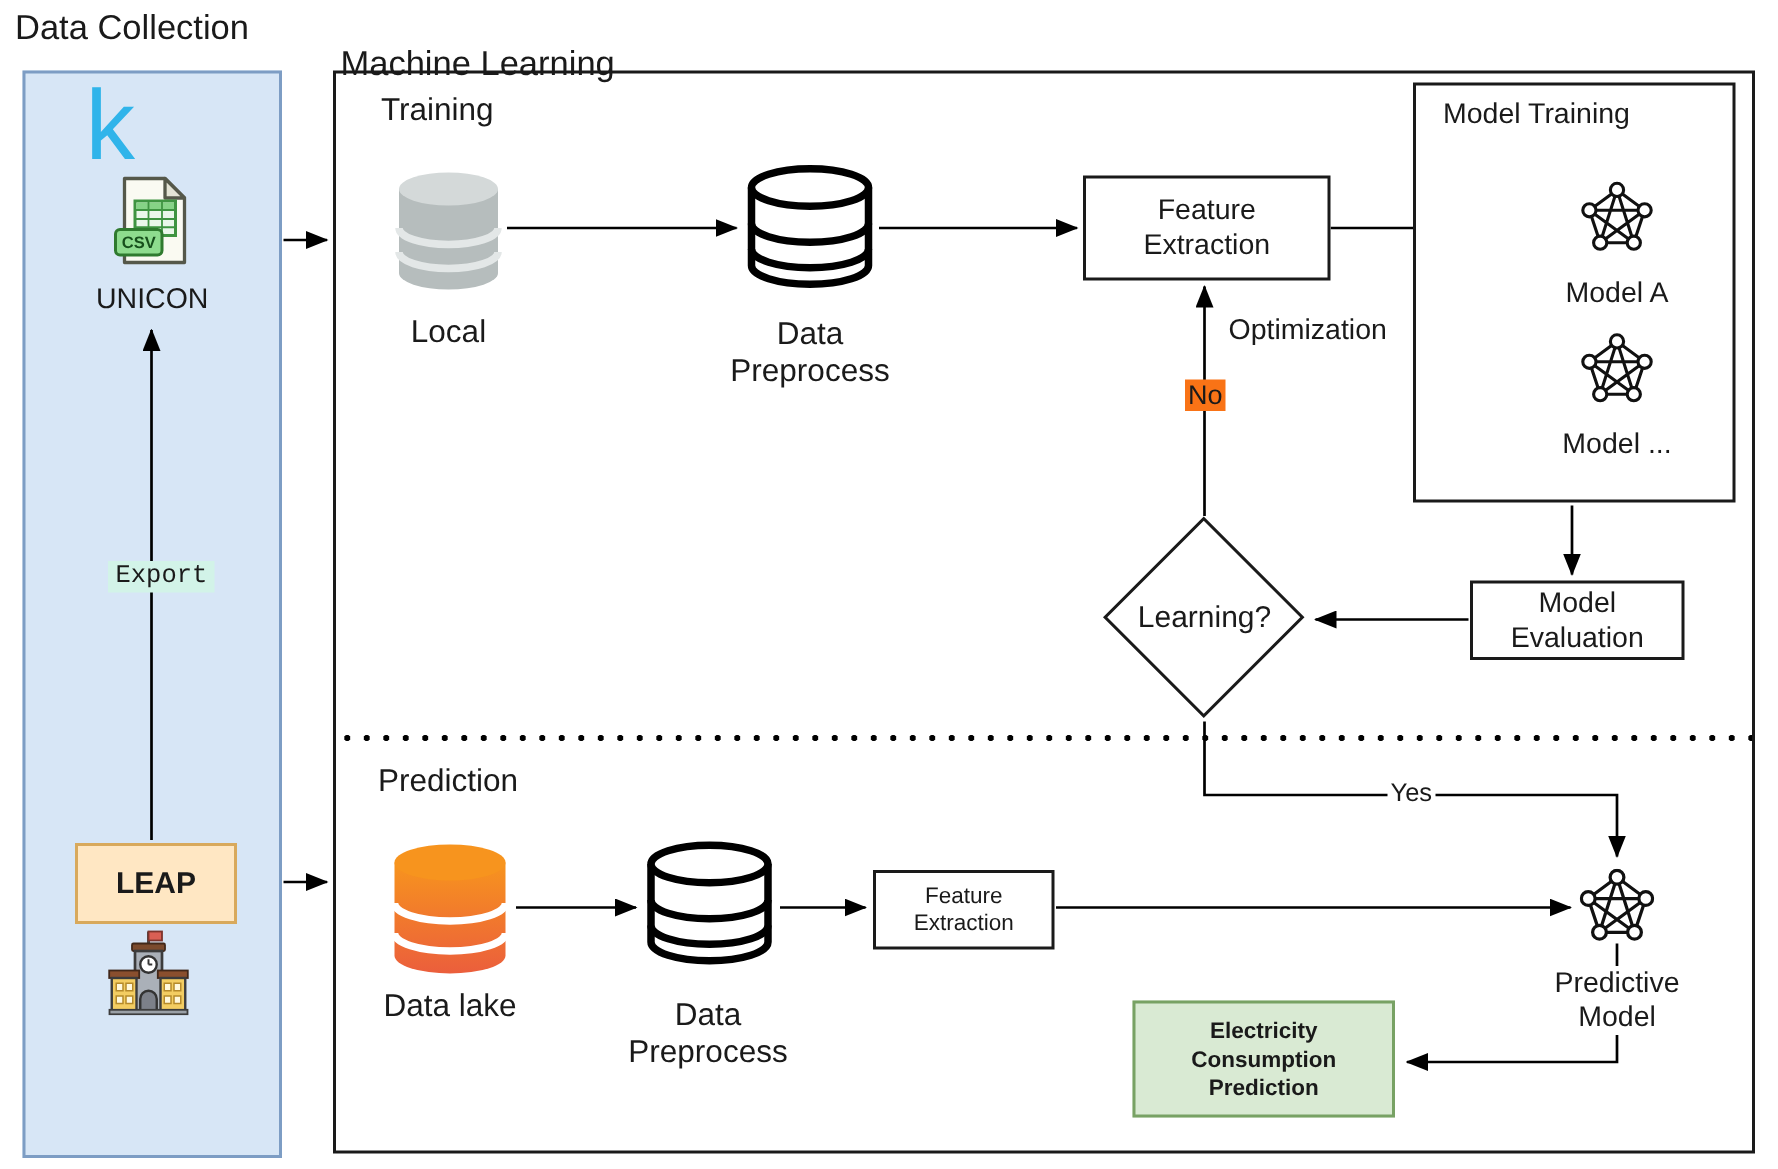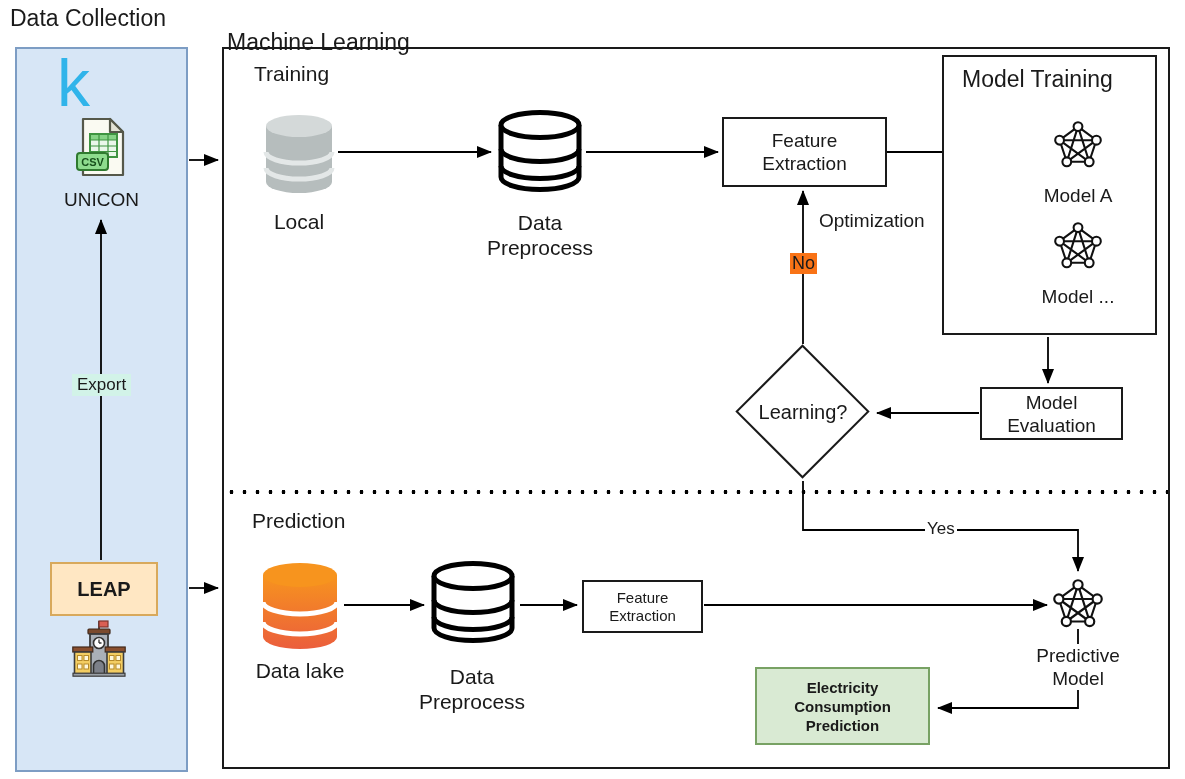--- a/index.html
+++ b/index.html
@@ -28,21 +28,21 @@
   .tag.no  { background:#f97316; font-size:18px; padding:0 2px; }
   .tag.yes { background:#fff; font-size:17px; padding:0 2px; }
   .opt { font-size:19px; z-index:3; white-space:nowrap; }
   .dotted { height:4px; z-index:1;
             background-image:radial-gradient(circle, #000 1.9px, transparent 2.1px);
             background-size:13px 4px; background-repeat:repeat-x; }
   .campuses { font-size:18px; line-height:23.5px; z-index:3; }
   svg.overlay { position:absolute; left:0; top:0; z-index:1; }
   svg.icon { position:absolute; z-index:2; }
   .pm-label { background:#fff; z-index:3; }
-  .mt-label { font-size:23px; z-index:3; white-space:nowrap; }
+  .mt-label { font-size:19px; z-index:3; white-space:nowrap; }
 </style>
 </head>
 <body>
 
 <div class="canvas">
 
   <svg width="0" height="0" style="position:absolute" aria-hidden="true">
     <defs>
       <symbol id="net" viewBox="0 0 60 60">
         <g stroke="#111" stroke-width="2.6" fill="none">
@@ -105,21 +105,21 @@
     <path d="M34,2 v13 h13 z" fill="#e3e3d5" stroke="#55584a" stroke-width="2.2" stroke-linejoin="round"></path>
     <rect x="14" y="17" width="27" height="23" fill="#eaf7ea" stroke="#3f9441" stroke-width="2"></rect>
     <rect x="15" y="18" width="25" height="5" fill="#86d386"></rect>
     <path d="M23,17 V40 M32,17 V40 M14,23 H41 M14,29 H41 M14,34.5 H41" stroke="#3f9441" stroke-width="1.2" fill="none"></path>
     <rect x="1" y="36" width="31" height="17" rx="3" fill="#8edc8e" stroke="#2f7a2f" stroke-width="2"></rect>
     <text x="16.5" y="48.5" text-anchor="middle" font-size="11" font-weight="bold" fill="#17501c" font-family="Liberation Sans, sans-serif">CSV</text>
   </svg>
 
   <div class="abs lbl" style="left:45px; top:187px; width:113px; font-size:19px;">UNICON</div>
 
-  <div class="abs tag export" style="left:72px; top:374px;">Export</div>
+  <div class="abs tag export" style="left:72px; top:374px;font-family:Liberation Mono, monospace;">Export</div>
 
   <div class="abs leap" style="left:50px; top:562px; width:108px; height:54px;">
     <span>LEAP</span>
   </div>
 
   <svg class="icon" style="left:72px; top:620px;" width="54" height="57" viewBox="0 0 54 57">
     <line x1="27" y1="1" x2="27" y2="11" stroke="#4a4a4a" stroke-width="2"></line>
     <rect x="27" y="1" width="9" height="6" fill="#d95f54" stroke="#7e342c" stroke-width="1.2"></rect>
     <rect x="16" y="9" width="22" height="5" rx="1" fill="#7b4a2d" stroke="#42281a" stroke-width="1.2"></rect>
     <rect x="18" y="14" width="18" height="40" fill="#aab0b8" stroke="#3c3c3c" stroke-width="1.8"></rect>

